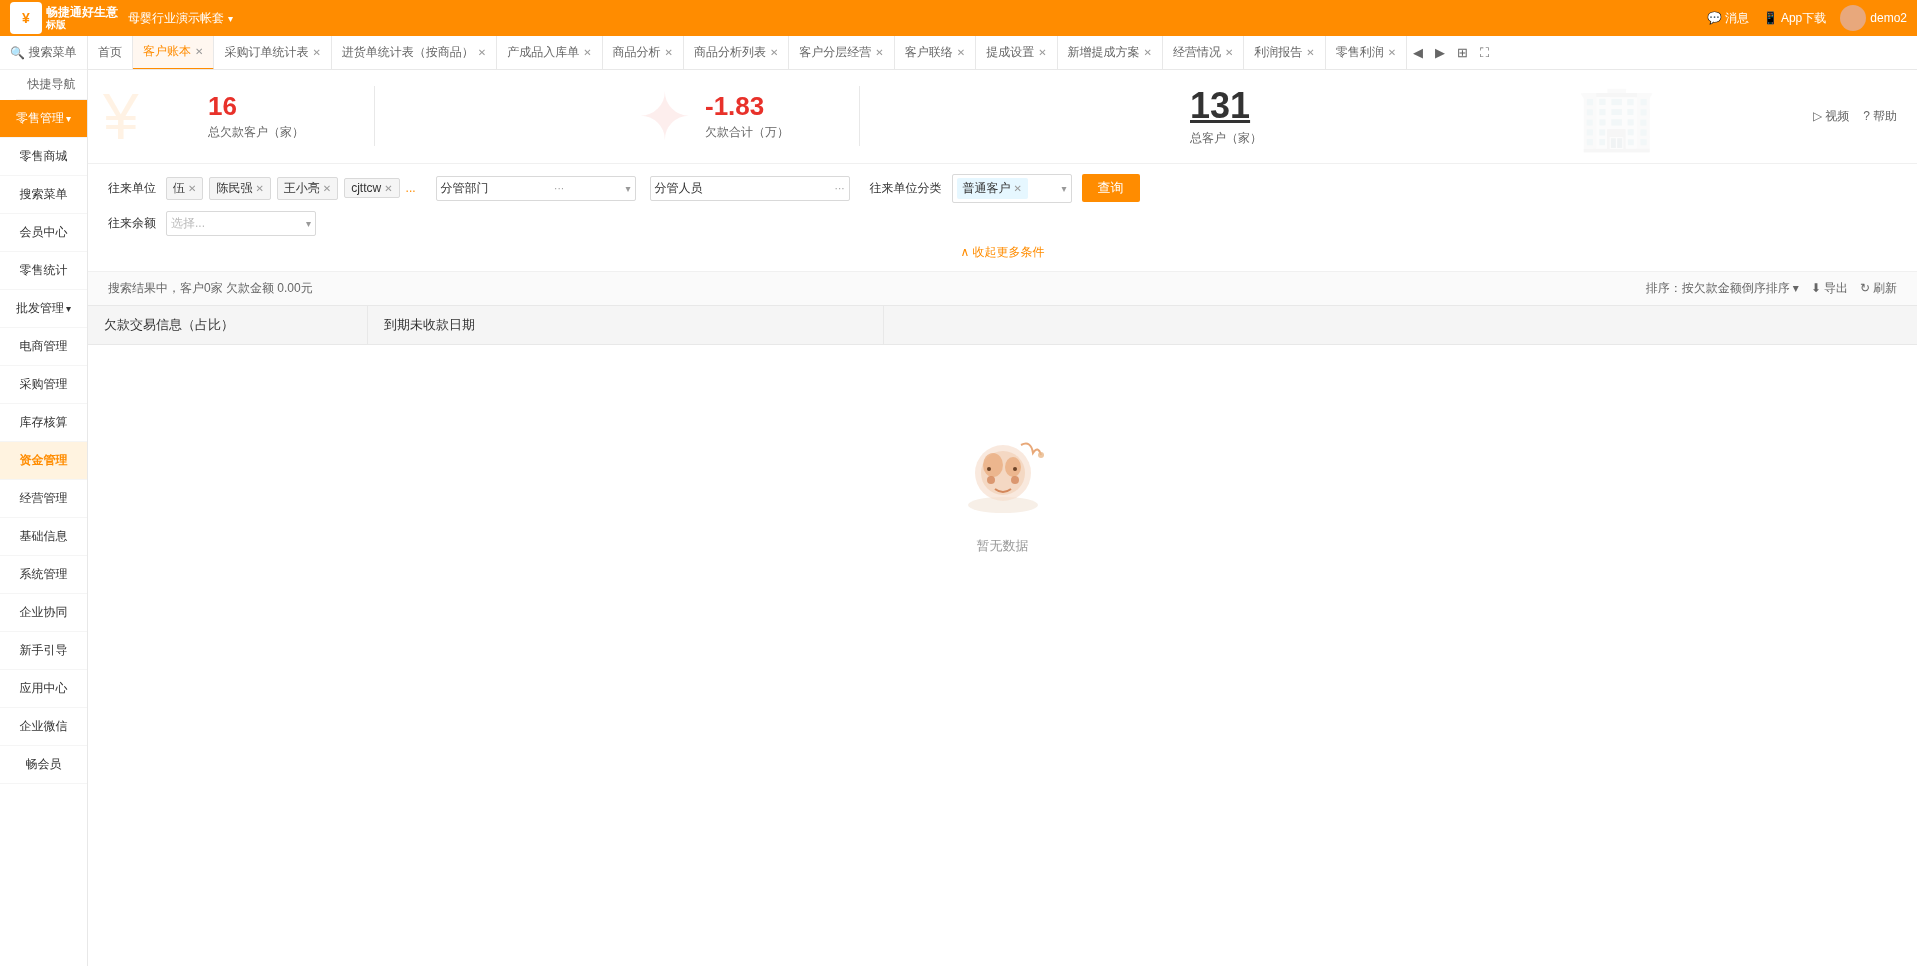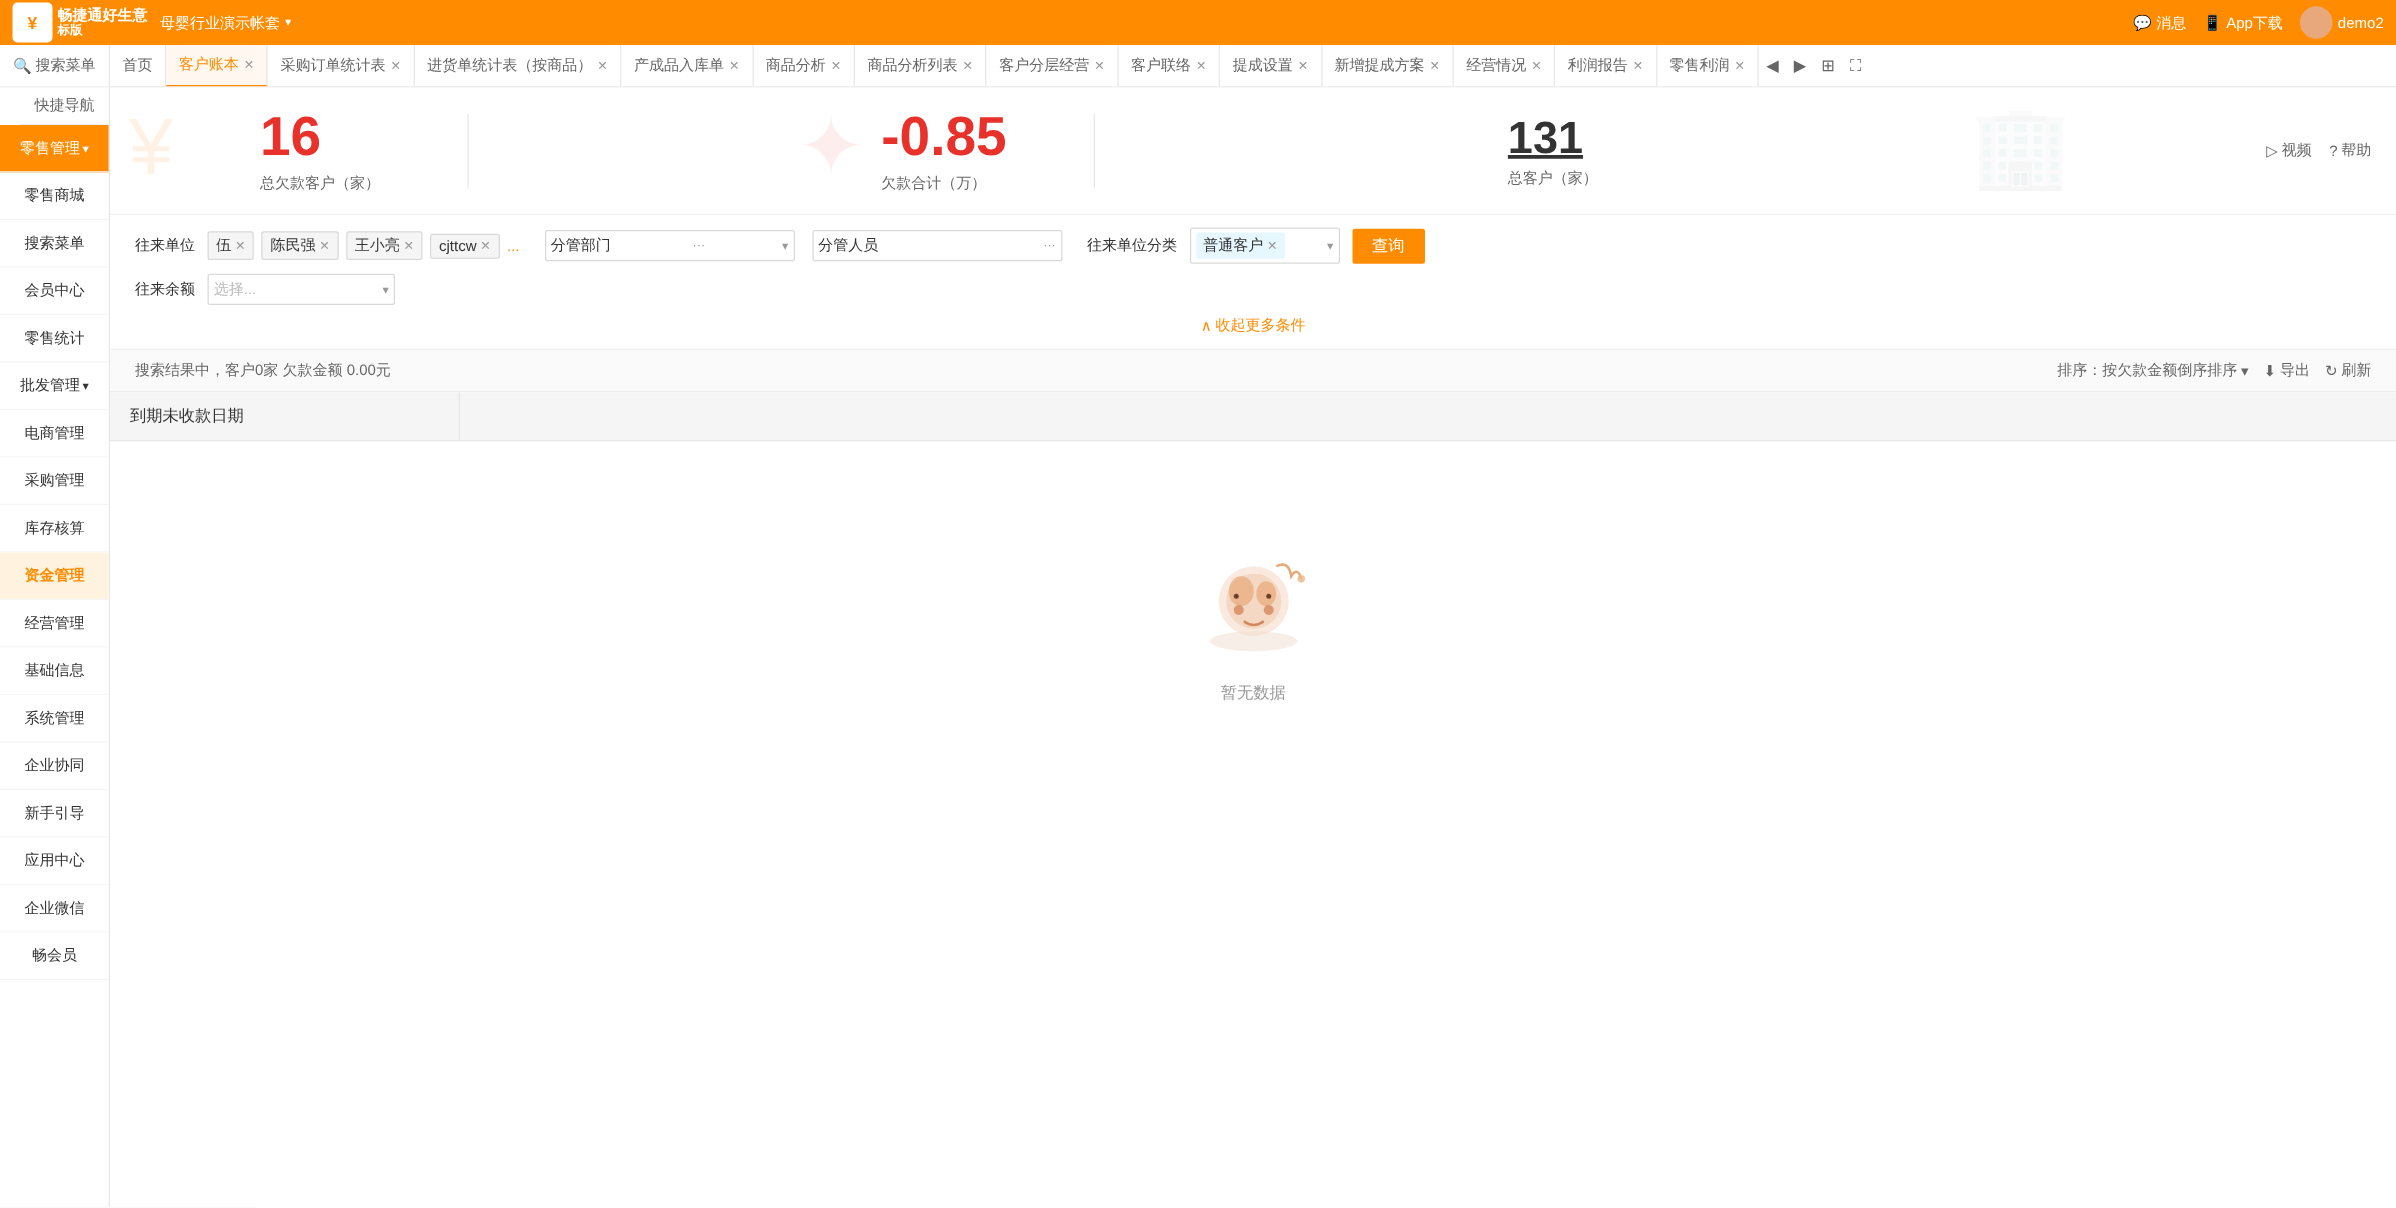--- a/index.html
+++ b/index.html
@@ -37,21 +37,21 @@
     .tab-item .close-btn { color: #999; font-size: 10px; }
     .tabs-nav { display: flex; align-items: center; padding: 0 6px; cursor: pointer; color: #666; }
 
     
     .page-content { flex: 1; overflow-y: auto; background: #f5f5f5; }
     .page-inner { background: white; margin: 0; padding: 0; min-height: 100%; }
 
     
     .stats-row { display: flex; align-items: center; background: white; padding: 16px 20px; border-bottom: 1px solid #f0f0f0; position: relative; }
     .stat-block { display: flex; flex-direction: column; align-items: flex-start; padding: 0 40px 0 0; }
-    .stat-value-red { font-size: 44px; font-weight: bold; color: #e8312a; line-height: 1.1; }
+    .stat-value-red { font-size: 26px; font-weight: bold; color: #e8312a; line-height: 1.1; }
     .stat-value-dark { font-size: 36px; font-weight: bold; color: #333; line-height: 1.1; text-decoration: underline; }
     .stat-label { font-size: 12px; color: #666; margin-top: 4px; }
     .stat-divider { width: 1px; background: #e8e8e8; height: 60px; margin: 0 30px; }
     .stats-row-right { margin-left: auto; display: flex; gap: 14px; font-size: 12px; color: #666; }
     .stats-row-right span { display: flex; align-items: center; gap: 3px; cursor: pointer; }
 
     
     .filter-area { background: white; padding: 10px 20px; border-bottom: 1px solid #f0f0f0; }
     .filter-row { display: flex; align-items: center; gap: 10px; flex-wrap: wrap; margin-bottom: 8px; }
     .filter-label { font-size: 12px; color: #333; white-space: nowrap; }
@@ -266,21 +266,21 @@
 
             <div style="width:80px;"></div>
             <div class="stat-block" style="margin-left:20px;">
               <div class="stat-value-red">16</div>
               <div class="stat-label">总欠款客户（家）</div>
             </div>
 
             <div class="stat-divider"></div>
 
             <div class="stat-block" style="margin-left:300px;">
-              <div class="stat-value-red">-0.85</div>
+              <div class="stat-value-red">-1.83</div>
               <div class="stat-label">欠款合计（万）</div>
             </div>
 
             <div class="stat-divider"></div>
 
             <div class="stat-block" style="margin-left:300px;">
               <div class="stat-value-dark">131</div>
               <div class="stat-label">总客户（家）</div>
             </div>
 
@@ -371,20 +371,21 @@
               </div>
               <div class="action-btn">
                 <span>↻</span>
                 <span>刷新</span>
               </div>
             </div>
           </div>
 
           <div class="table-area">
             <div class="table-header">
+              <div class="th">欠款交易信息（占比）</div>
               <div class="th">到期未收款日期</div>
             </div>
 
             <div class="empty-state">
               <div class="empty-icon">
                 <svg viewBox="0 0 100 100" xmlns="http://www.w3.org/2000/svg">
                   <ellipse cx="50" cy="80" rx="35" ry="8" fill="#f0e0d0" opacity="0.5"></ellipse>
                   <circle cx="50" cy="48" r="28" fill="#f5dac8" opacity="0.6"></circle>
                   <circle cx="50" cy="48" r="22" fill="#f0c8a8" opacity="0.5"></circle>
                   <ellipse cx="40" cy="40" rx="10" ry="12" fill="#e8a878" opacity="0.7"></ellipse>

